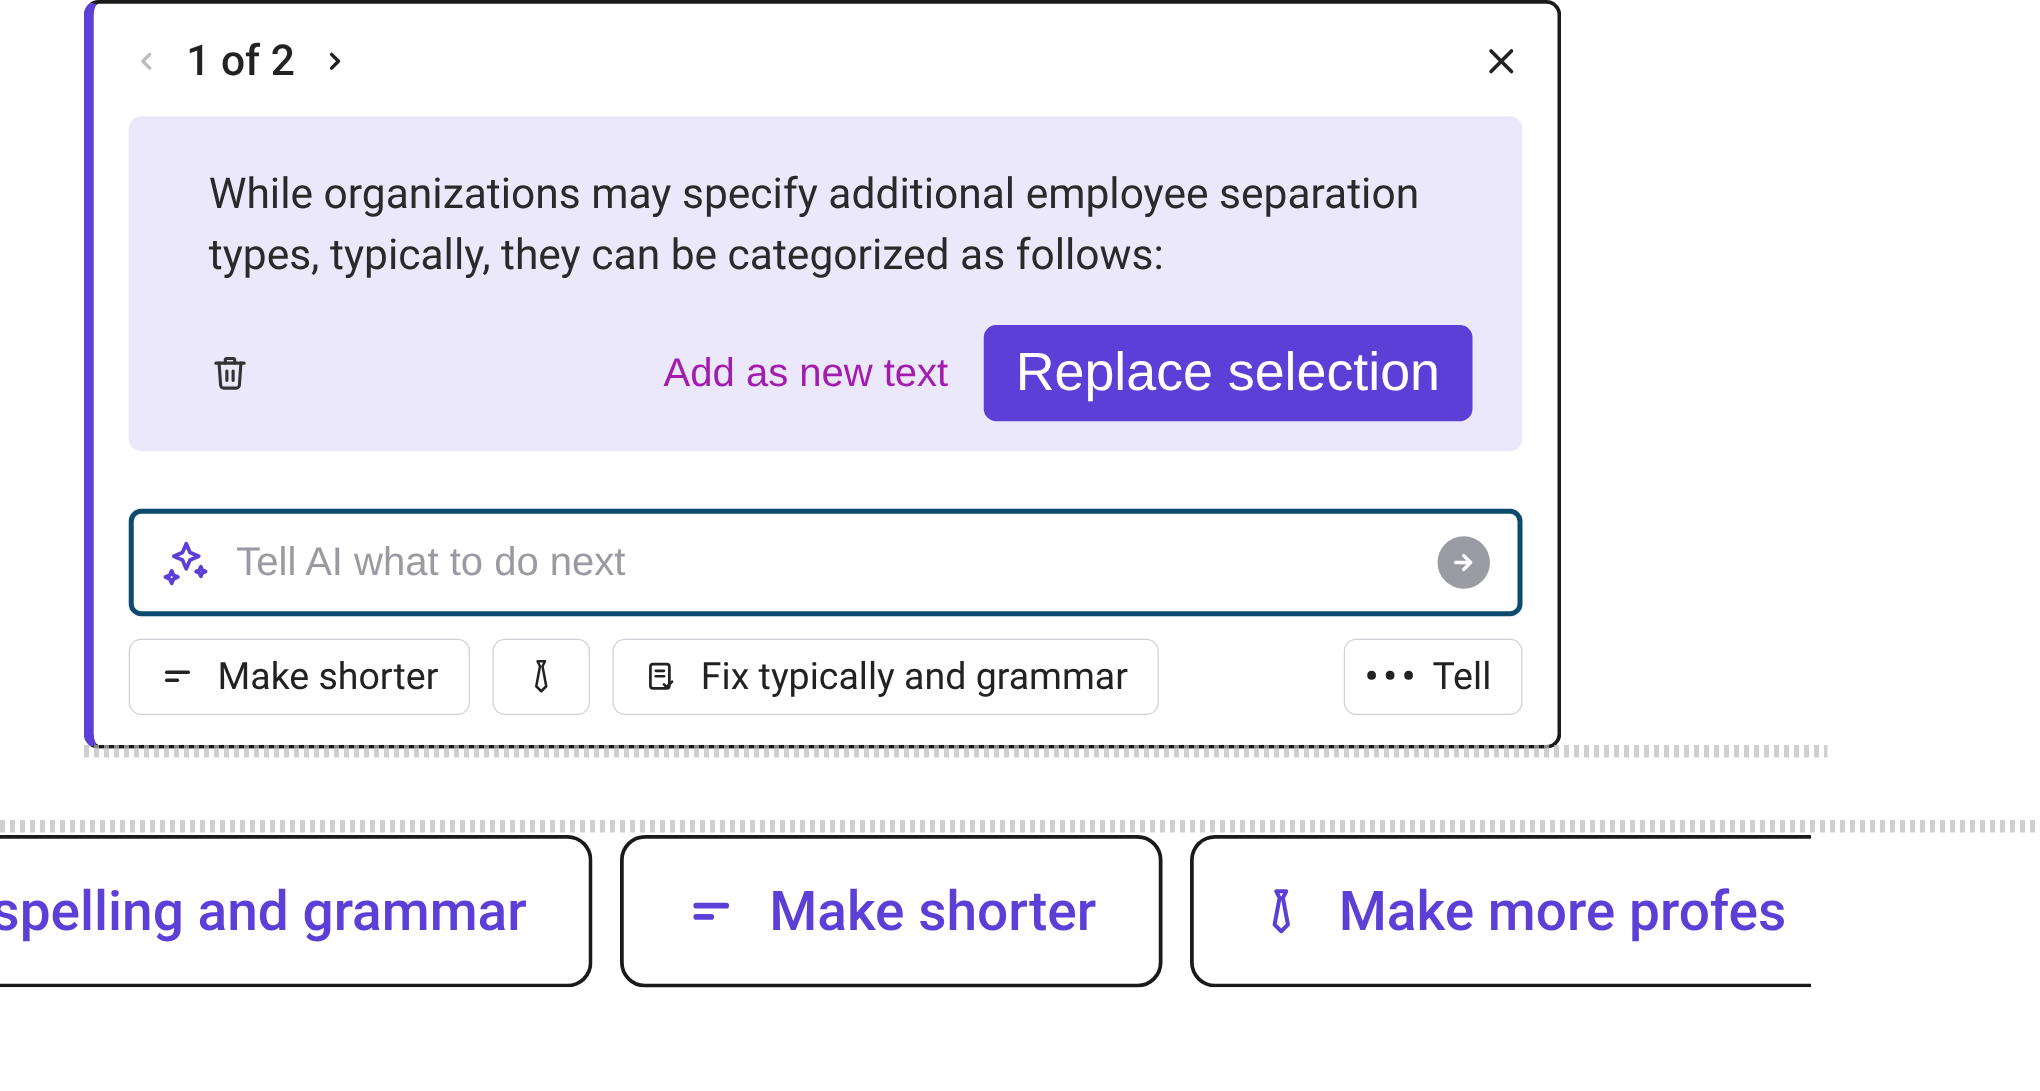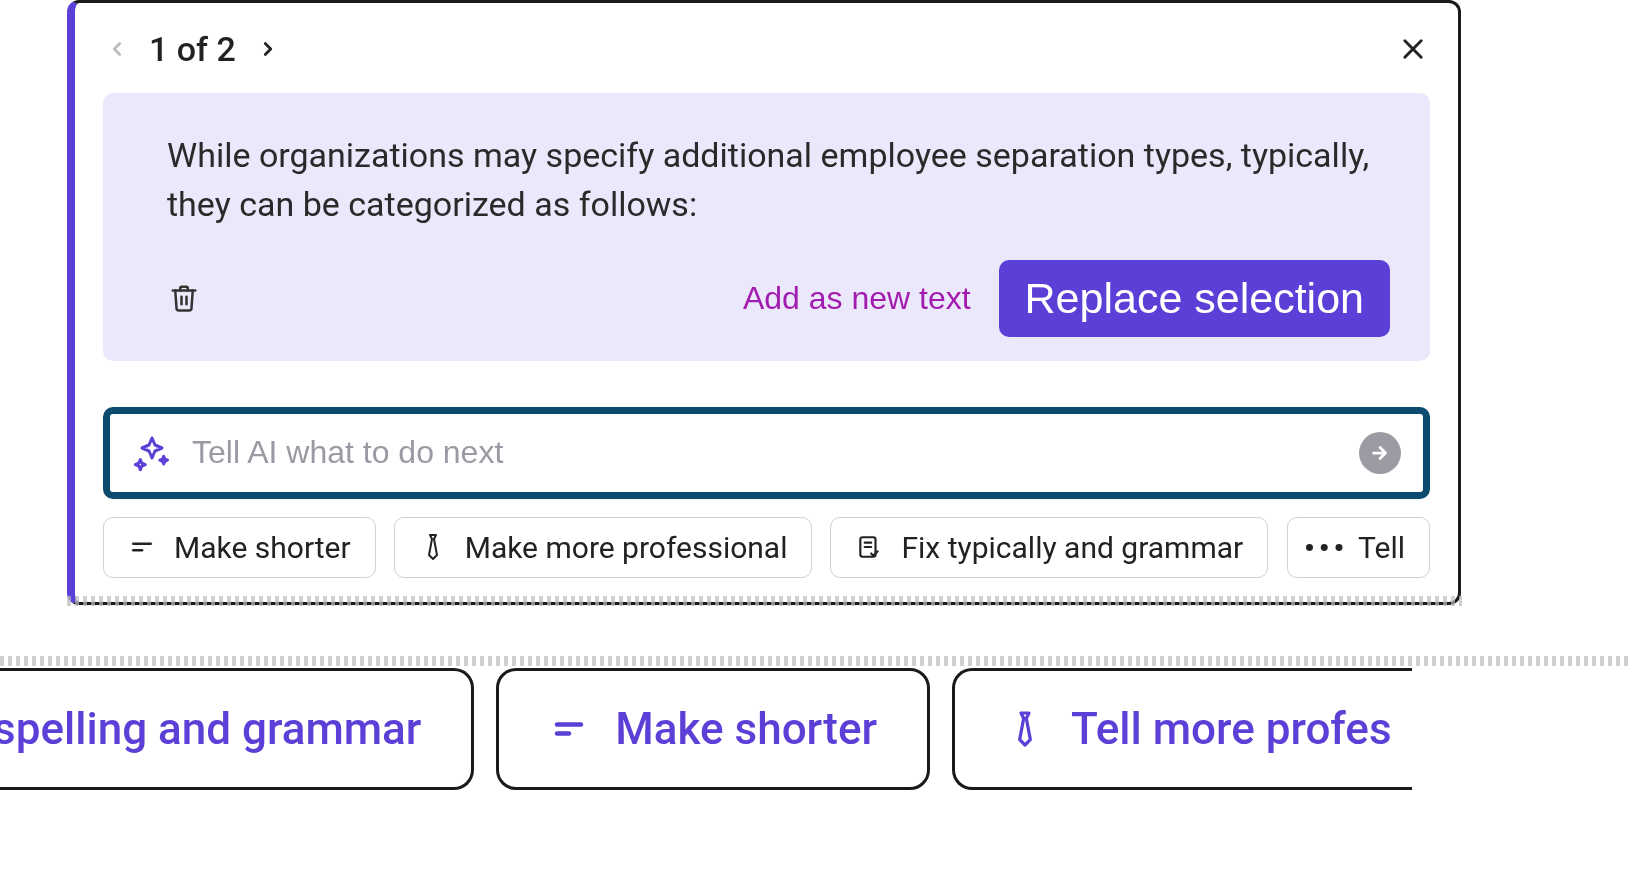--- a/index.html
+++ b/index.html
@@ -8,21 +8,21 @@
     background: #fff;
     width: 1632px;
     height: 873px;
     overflow: hidden;
     position: relative;
   }
   .panel {
     position: absolute;
     left: 67px;
     top: 0;
-    width: 1394px;
+    width: 1182px;
     background: #fff;
     border: 3px solid #1a1a1a;
     border-left: 8px solid #5b3fd6;
     border-radius: 12px;
     padding: 26px 28px 24px 28px;
   }
   .panel-header {
     display: flex;
     align-items: center;
     justify-content: space-between;
@@ -83,21 +83,21 @@
     font-size: 43px;
     font-weight: 500;
     border: none;
     border-radius: 10px;
     padding: 14px 26px;
     cursor: pointer;
   }
   .ai-input-wrap {
     display: flex;
     align-items: center;
-    border: 7px solid #0c4a6e;
+    border: 4px solid #0c4a6e;
     border-radius: 10px;
     padding: 18px 22px;
     gap: 20px;
     margin-bottom: 18px;
     box-shadow: 0 1px 2px rgba(0,0,0,0.04);
   }
   .sparkle { width: 40px; height: 40px; color: #5b3fd6; flex-shrink:0;}
   .ai-input {
     flex: 1;
     border: none;
@@ -240,21 +240,20 @@
           </svg>
       </span>
       <span>Make shorter</span>
     </div>
     <div class="chip">
       <span class="ic">
         <svg width="24" height="28" viewBox="0 0 24 28" fill="none" stroke="currentColor" stroke-width="2" stroke-linejoin="round">
             <path d="M9 2h6l-2 4 3 16-4 4-4-4 3-16z"></path>
           </svg>
       </span>
-      <span>Make more professional</span>
     </div>
     <div class="chip">
       <span class="ic">
         <svg width="26" height="26" viewBox="0 0 24 24" fill="none" stroke="currentColor" stroke-width="2" stroke-linecap="round" stroke-linejoin="round">
             <rect x="4" y="3" width="14" height="18" rx="2"></rect>
             <path d="M8 8h6"></path>
             <path d="M8 12h6"></path>
             <path d="M14 18l2 2 4-4"></path>
           </svg>
       </span>
@@ -282,15 +281,15 @@
         </svg>
     </span>
     <span>Make shorter</span>
   </div>
   <div class="big-chip trunc-r">
     <span class="bic">
       <svg width="32" height="38" viewBox="0 0 24 28" fill="none" stroke="currentColor" stroke-width="2.4" stroke-linejoin="round">
           <path d="M9 2h6l-2 4 3 16-4 4-4-4 3-16z"></path>
         </svg>
     </span>
-    <span>Tell more profes</span>
+    <span>Make more profes</span>
   </div>
 </div>
 
 </body></html>

